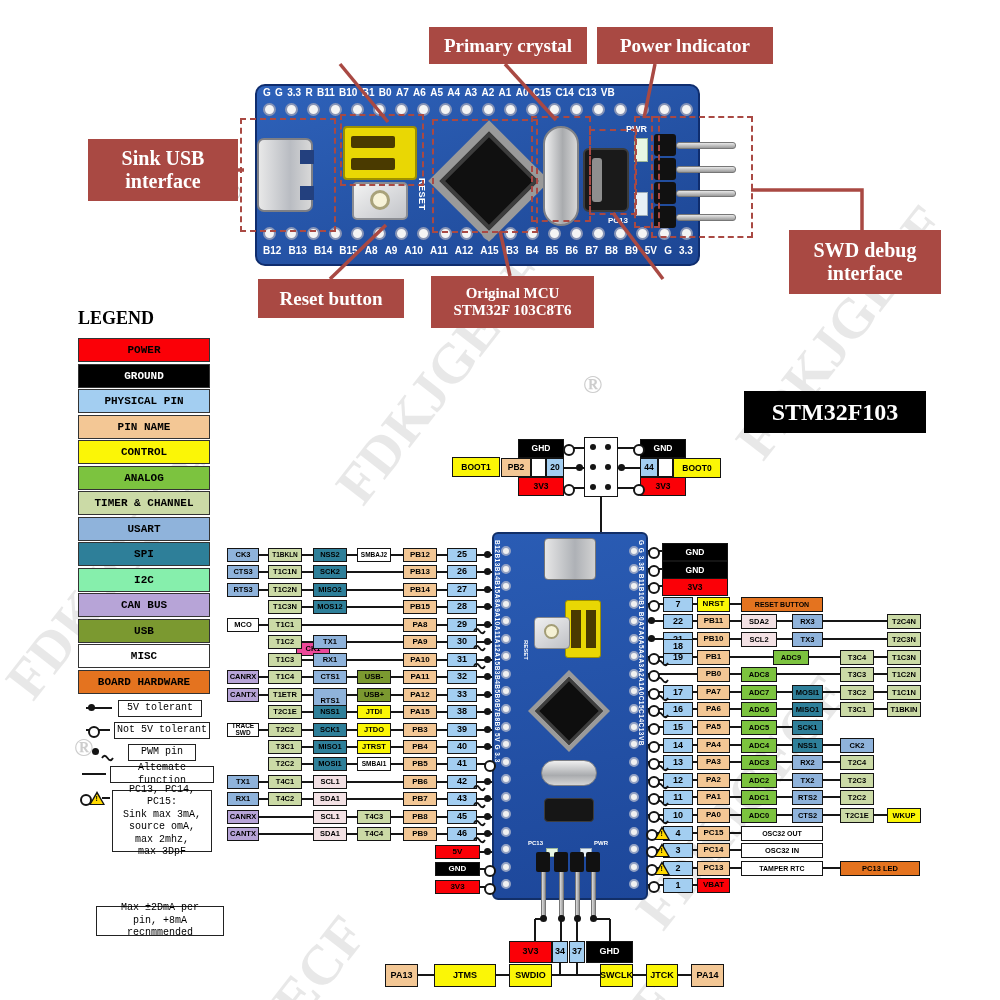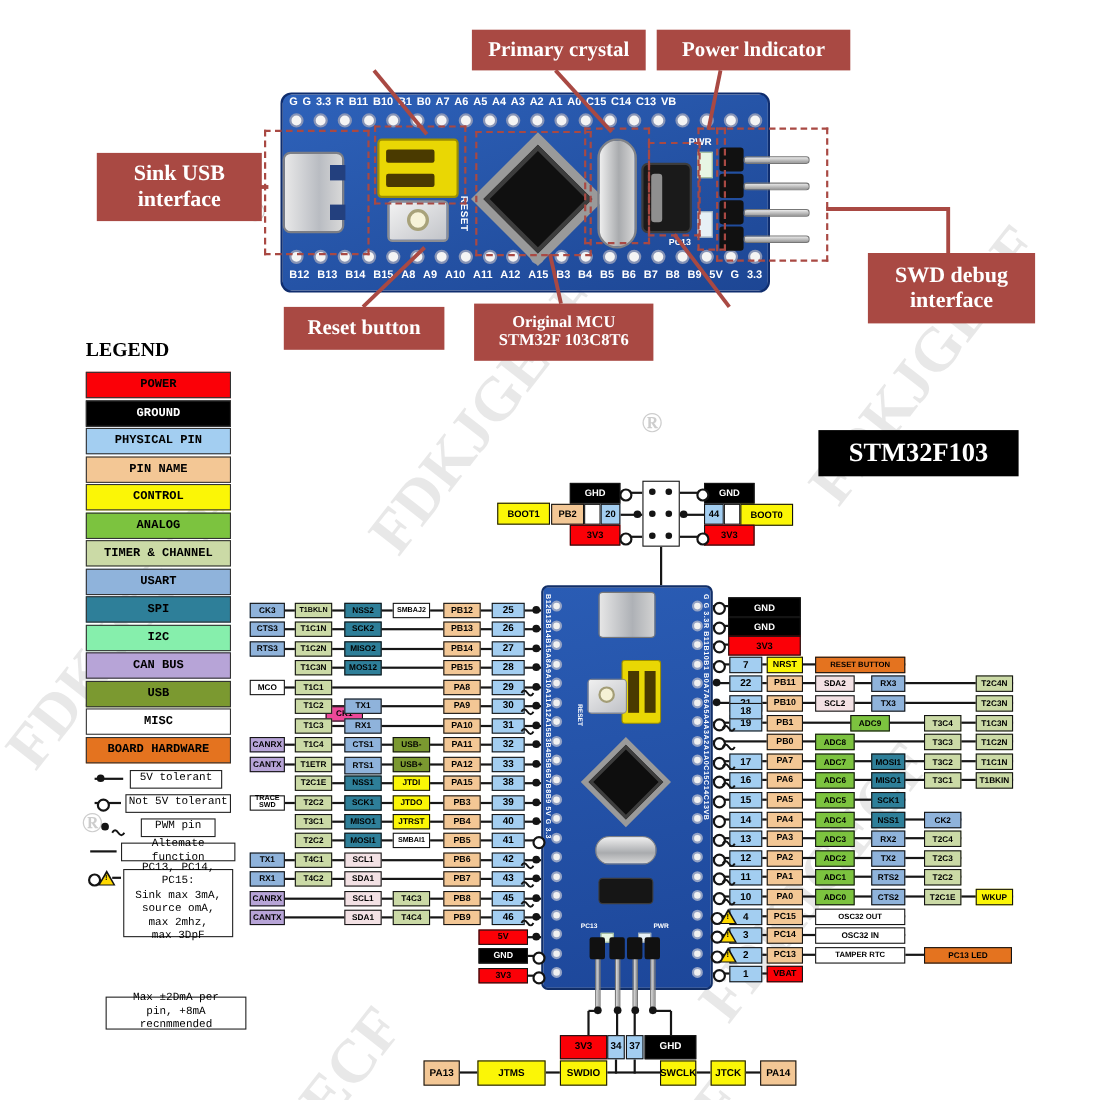--- a/index.html
+++ b/index.html
@@ -370,21 +370,21 @@
       <div class="bx" style="left: 227px; top: 670px; width: 32px; height: 14px; background: rgb(183, 164, 215); font-size: 7.5px;">CANRX</div>
       <div class="bx" style="left: 268px; top: 670px; width: 34px; height: 14px; background: rgb(203, 218, 166); font-size: 7.5px;">T1C4</div>
       <div class="bx" style="left: 313px; top: 670px; width: 34px; height: 14px; background: rgb(143, 179, 219); font-size: 7.5px;">CTS1</div>
       <div class="bx" style="left: 357px; top: 670px; width: 34px; height: 14px; background: rgb(123, 153, 48); font-size: 7.5px;">USB-</div>
       <div class="bx" style="left: 403px; top: 670px; width: 34px; height: 14px; background: rgb(243, 199, 149); font-size: 8px;">PA11</div>
       <div class="bx" style="left: 447px; top: 670px; width: 30px; height: 14px; background: rgb(163, 206, 241); font-size: 9px;">32</div>
       <div class="mk-dot" style="left: 484px; top: 673px;"></div>
       <div class="rowline" style="left: 231px; top: 694px; width: 261px;"></div>
       <div class="bx" style="left: 227px; top: 688px; width: 32px; height: 14px; background: rgb(183, 164, 215); font-size: 7.5px;">CANTX</div>
       <div class="bx" style="left: 268px; top: 688px; width: 34px; height: 14px; background: rgb(203, 218, 166); font-size: 7.5px;">T1ETR</div>
-      <div class="bx" style="left: 313px; top: 688px; width: 34px; height: 16px; background: rgb(143, 179, 219); font-size: 7.5px;">RTS1</div>
+      <div class="bx" style="left: 313px; top: 688px; width: 34px; height: 26px; background: rgb(143, 179, 219); font-size: 7.5px;">RTS1</div>
       <div class="bx" style="left: 357px; top: 688px; width: 34px; height: 14px; background: rgb(123, 153, 48); font-size: 7.5px;">USB+</div>
       <div class="bx" style="left: 403px; top: 688px; width: 34px; height: 14px; background: rgb(243, 199, 149); font-size: 8px;">PA12</div>
       <div class="bx" style="left: 447px; top: 688px; width: 30px; height: 14px; background: rgb(163, 206, 241); font-size: 9px;">33</div>
       <div class="mk-dot" style="left: 484px; top: 691px;"></div>
       <div class="rowline" style="left: 272px; top: 711px; width: 220px;"></div>
       <div class="bx" style="left: 268px; top: 705px; width: 34px; height: 14px; background: rgb(203, 218, 166); font-size: 7.5px;">T2C1E</div>
       <div class="bx" style="left: 313px; top: 705px; width: 34px; height: 14px; background: rgb(46, 127, 153); font-size: 7.5px;">NSS1</div>
       <div class="bx" style="left: 357px; top: 705px; width: 34px; height: 14px; background: rgb(251, 246, 6); font-size: 7.5px;">JTDI</div>
       <div class="bx" style="left: 403px; top: 705px; width: 34px; height: 14px; background: rgb(243, 199, 149); font-size: 8px;">PA15</div>
       <div class="bx" style="left: 447px; top: 705px; width: 30px; height: 14px; background: rgb(163, 206, 241); font-size: 9px;">38</div>

